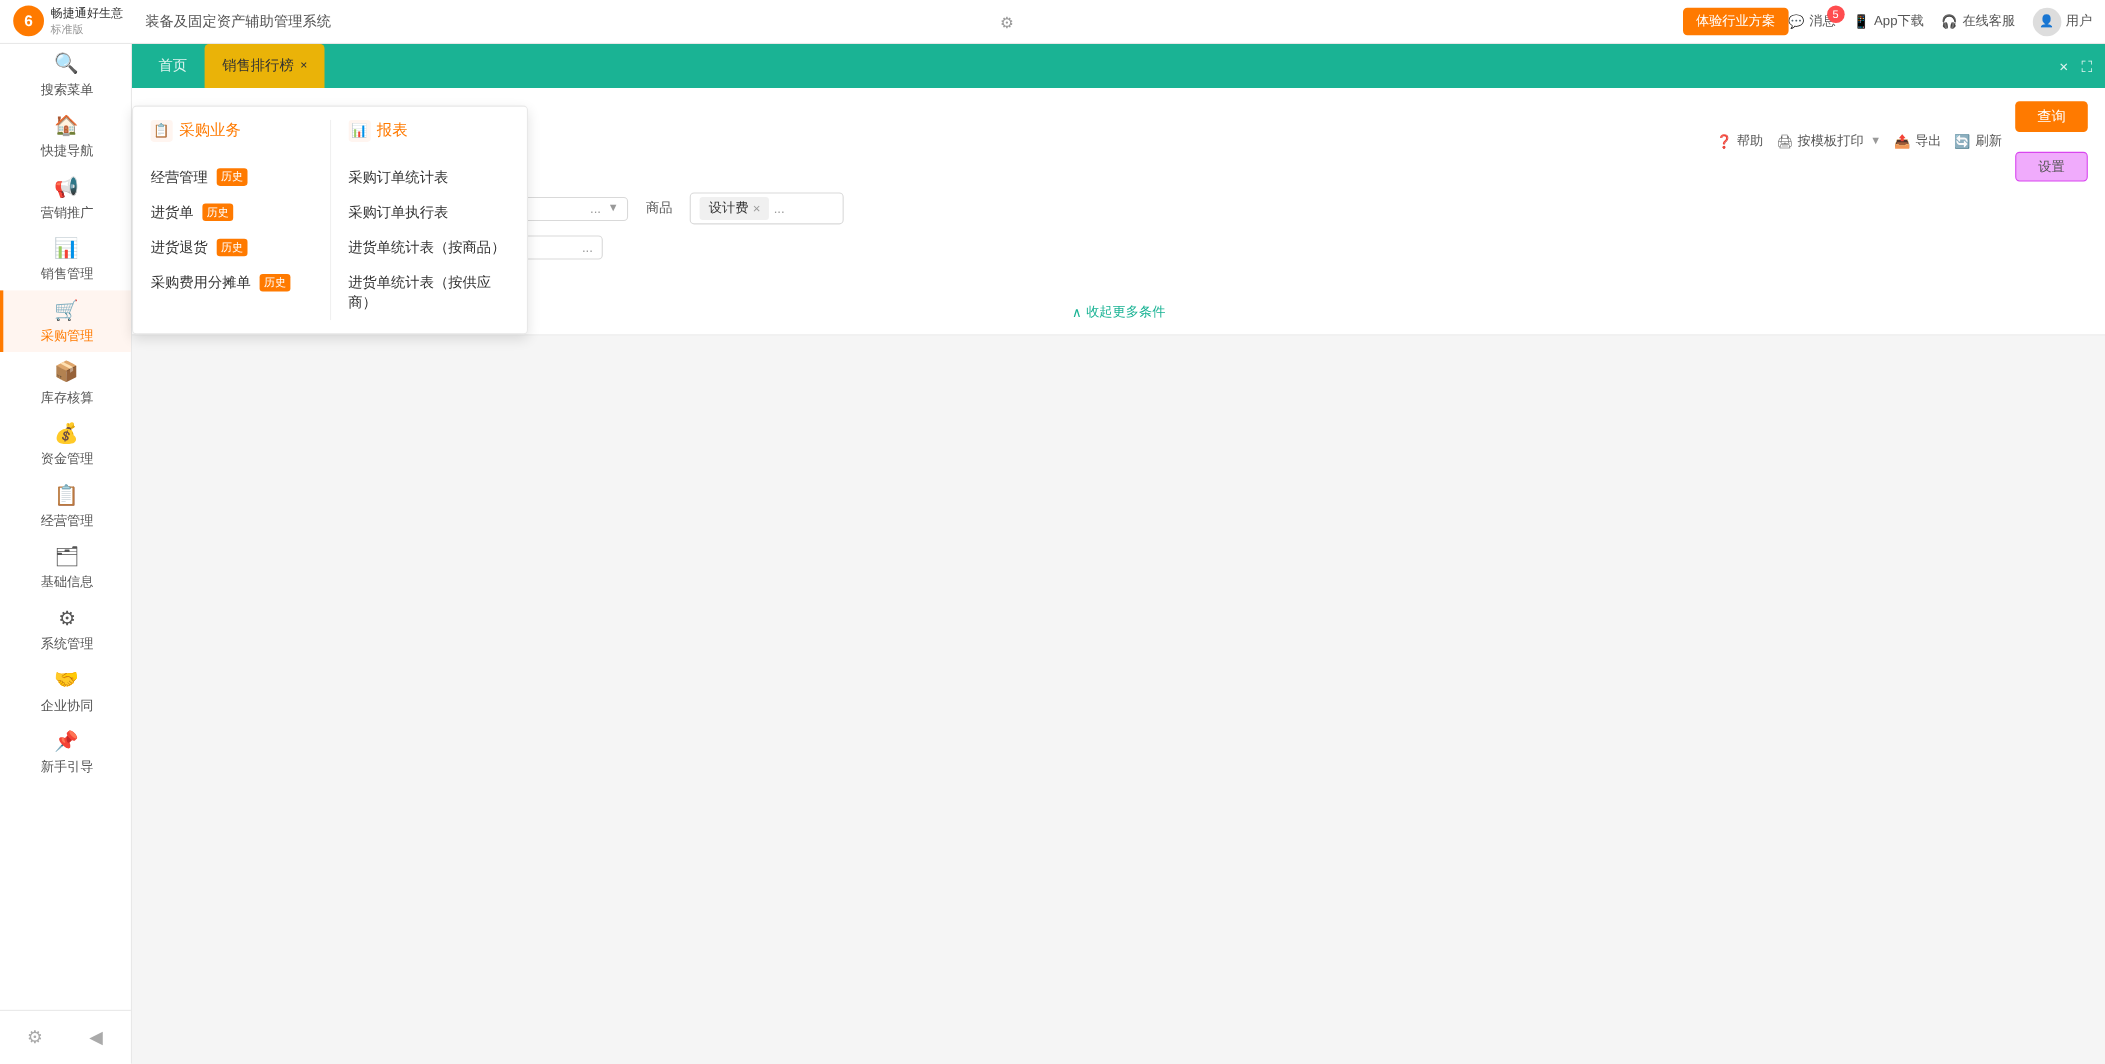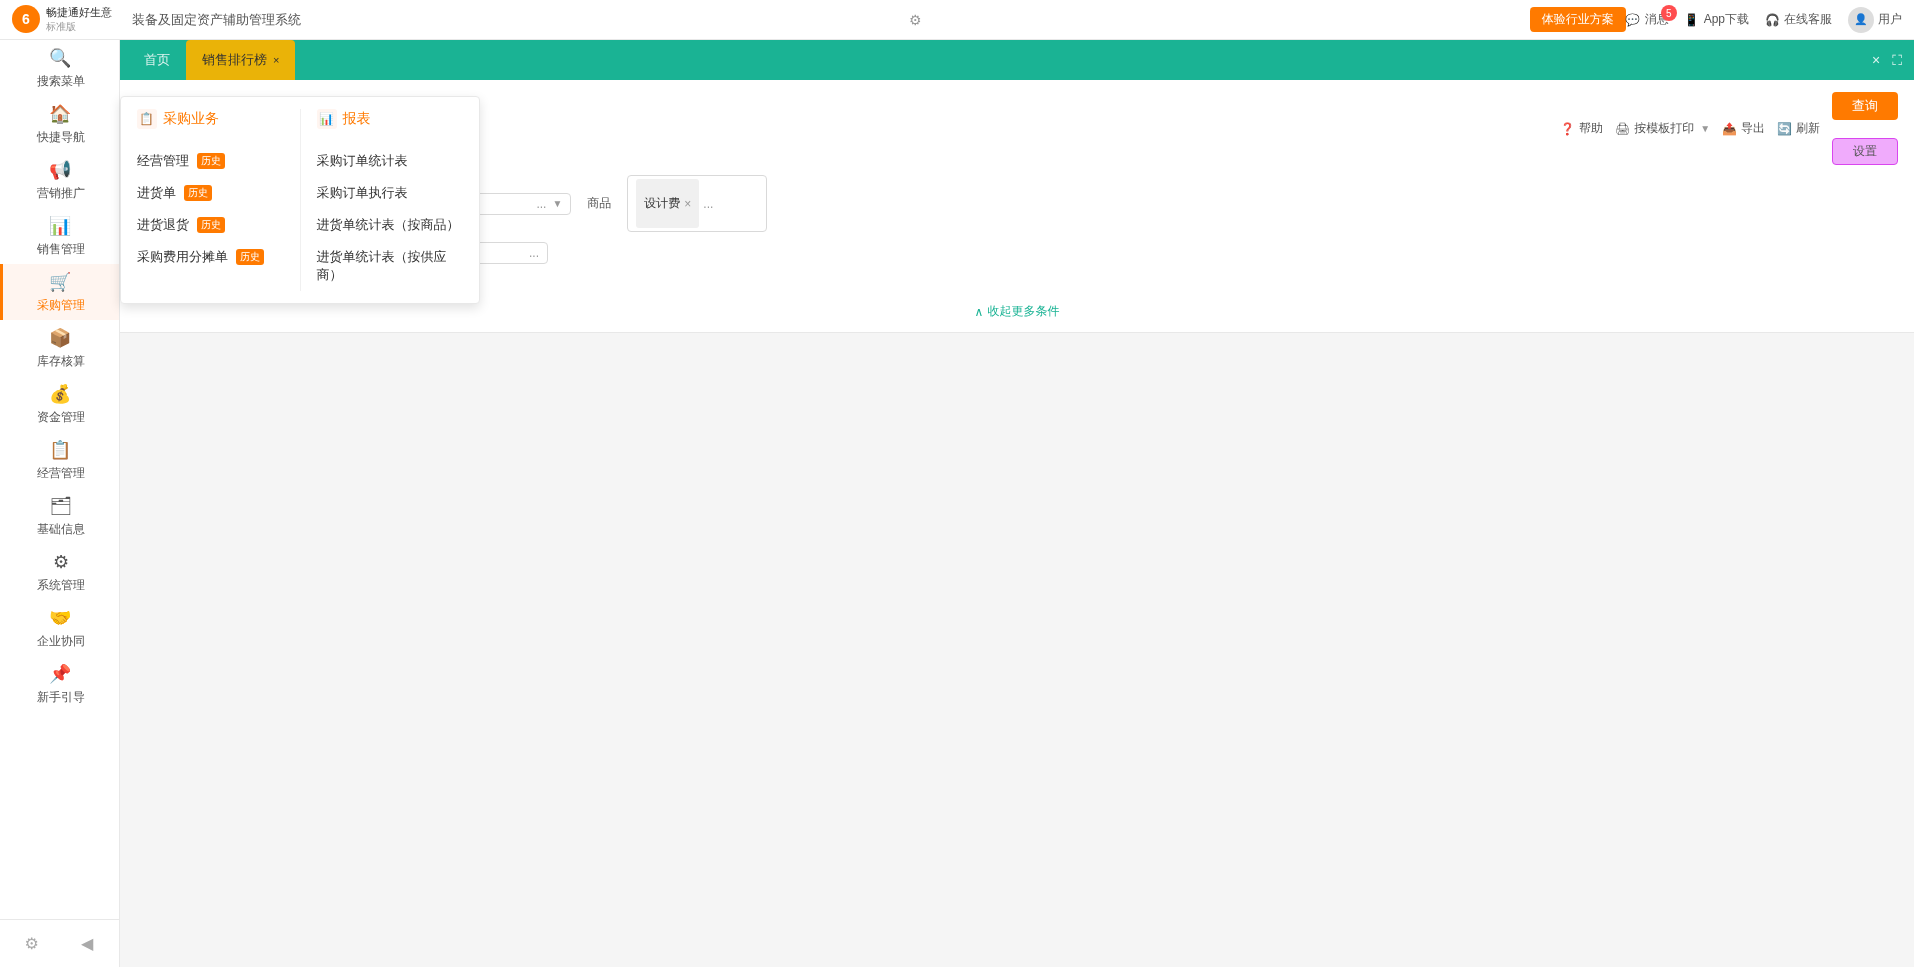--- a/index.html
+++ b/index.html
@@ -241,21 +241,21 @@
       padding: 3px 8px;
       border-radius: 4px;
       min-width: 140px;
       cursor: pointer;
       color: #333; font-size: 12px;
     }
     .filter-tag {
       display: inline-flex; align-items: center; gap: 4px;
       background: #f0f0f0;
       border-radius: 3px;
-      padding: 16px 8px;
+      padding: 2px 8px;
       font-size: 12px;
     }
     .filter-tag-close { cursor: pointer; color: #999; }
     .filter-dots { color: #999; cursor: pointer; }
     .collapse-btn {
       display: flex; align-items: center; gap: 4px;
       color: #1ab394; font-size: 12px; cursor: pointer;
       margin: 4px auto 0;
       justify-content: center;
     }

